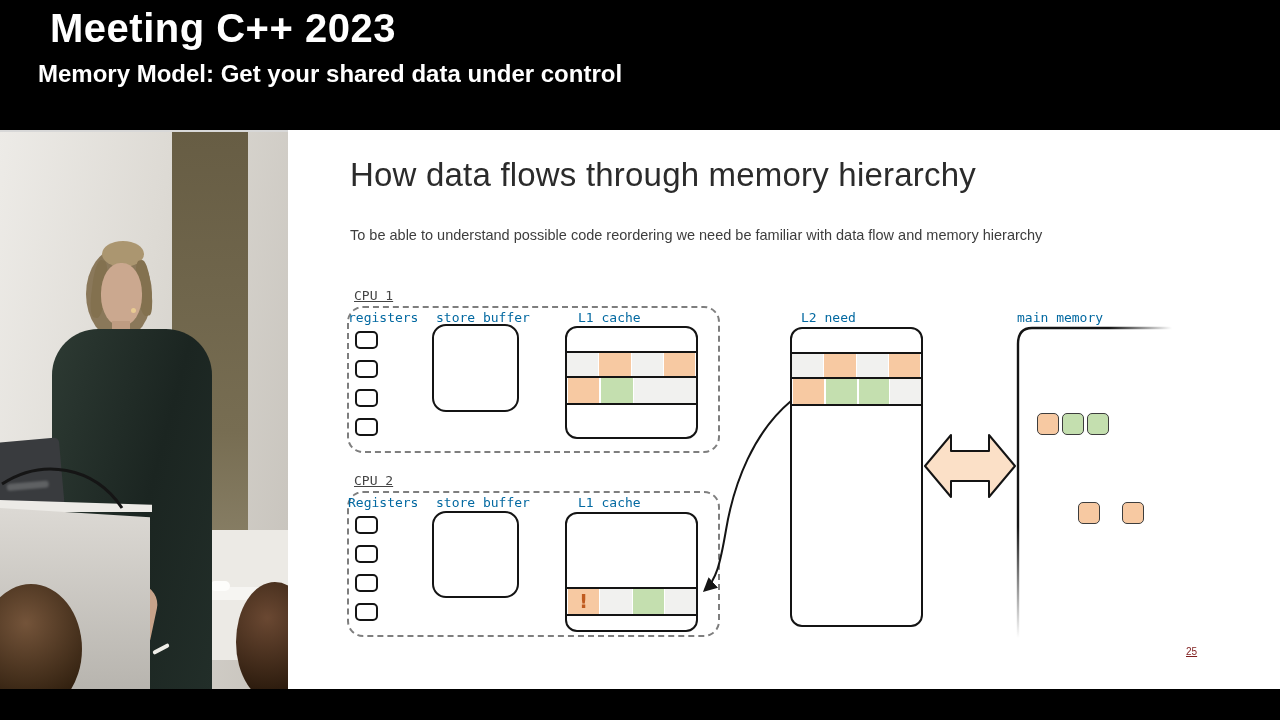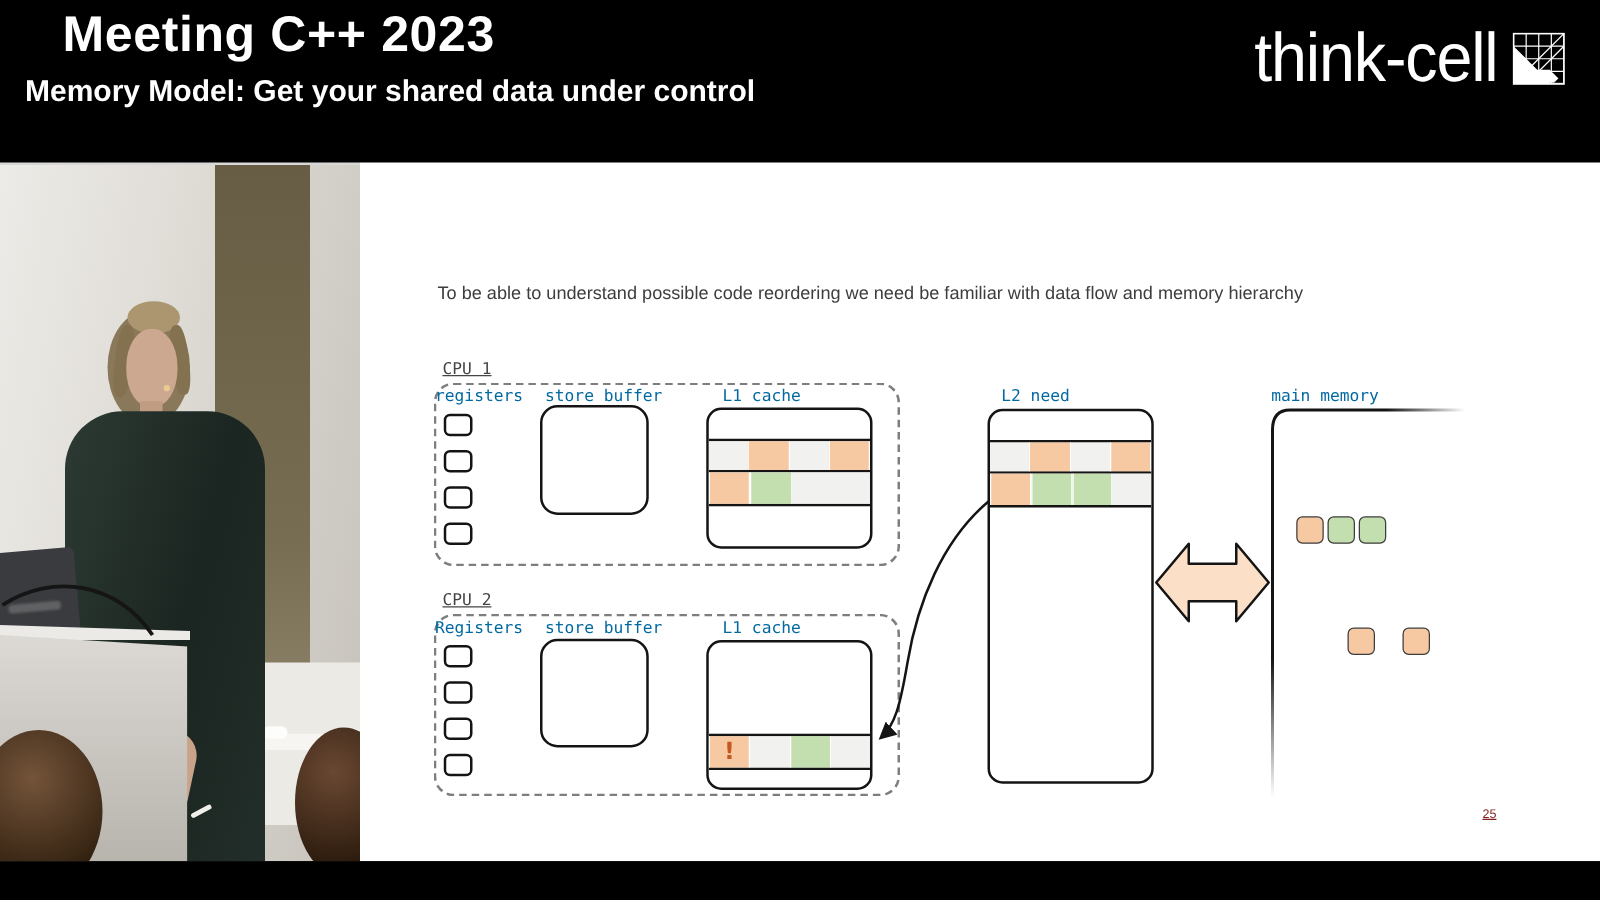--- a/index.html
+++ b/index.html
@@ -3,21 +3,21 @@
 <meta charset="utf-8">
 <style>
   html,body{margin:0;padding:0;background:#000;}
   .stage{position:relative;width:1280px;height:720px;background:#000;overflow:hidden;
          font-family:"Liberation Sans",sans-serif;}
   [data-interactable]{box-sizing:border-box;}
 
   
   .header{position:absolute;left:0;top:0;width:1280px;height:130px;background:#000;}
   .conf-title{position:absolute;left:50px;top:6px;color:#fff;font-size:40px;font-weight:800;letter-spacing:.5px;}
-  .talk-title{position:absolute;left:20px;top:60px;color:#fff;font-size:24px;font-weight:700;}
+  .talk-title{position:absolute;left:38px;top:60px;color:#fff;font-size:24px;font-weight:700;}
   .speaker-name{position:absolute;left:38px;top:94px;color:#fff;font-size:24px;font-weight:700;}
   .brand{position:absolute;right:28px;top:14px;display:flex;align-items:flex-start;}
   .brand-word{color:#fff;font-size:55px;font-weight:200;letter-spacing:-1px;line-height:64px;
               font-family:"Liberation Sans",sans-serif;transform:scaleX(.94);transform-origin:right top;}
   .brand-glyph{width:42px;height:42px;margin-left:12px;margin-top:12px;}
 
   
   .video{position:absolute;left:0;top:130px;width:288px;height:559px;overflow:hidden;
          border-top:2px solid #d8d8d8;background:linear-gradient(100deg,#edebe7 0%,#ddDAd4 45%,#c6c2bb 100%);}
   .v-abs{position:absolute;}
@@ -83,37 +83,20 @@
   .bottombar{position:absolute;left:0;top:689px;width:1280px;height:31px;background:#000;}
 </style>
 </head>
 <body>
 
 <div class="stage" data-interactable="false">
 
   <div class="header" data-interactable="false">
     <div class="conf-title" data-interactable="false">Meeting C++ 2023</div>
     <div class="talk-title" data-interactable="false">Memory Model: Get your shared data under control</div>
-    <div class="brand" data-interactable="false">
-      <div class="brand-word" data-interactable="false">think-cell</div>
-      <svg class="brand-glyph" data-interactable="false" viewBox="0 0 48 48">
-        <polygon points="1,12.5 1,47 35.5,47" fill="#ffffff"></polygon>
-        <polygon points="5.5,34 34,34 46,46 5.5,46" fill="#ffffff"></polygon>
-        <polygon points="38,46 46,38 46,46" fill="#000000"></polygon>
-        <rect x="1" y="1" width="46" height="46" fill="none" stroke="#ffffff" stroke-width="1.6"></rect>
-        <line x1="12.5" y1="1" x2="12.5" y2="47" stroke="#ffffff" stroke-width="1.1"></line>
-        <line x1="24" y1="1" x2="24" y2="47" stroke="#ffffff" stroke-width="1.1"></line>
-        <line x1="35.5" y1="1" x2="35.5" y2="47" stroke="#ffffff" stroke-width="1.1"></line>
-        <line x1="1" y1="12.5" x2="47" y2="12.5" stroke="#ffffff" stroke-width="1.1"></line>
-        <line x1="1" y1="24" x2="47" y2="24" stroke="#ffffff" stroke-width="1.1"></line>
-        <line x1="1" y1="35.5" x2="47" y2="35.5" stroke="#ffffff" stroke-width="1.1"></line>
-        <line x1="1" y1="47" x2="47" y2="1" stroke="#ffffff" stroke-width="1.2"></line>
-        <line x1="12.5" y1="47" x2="47" y2="12.5" stroke="#ffffff" stroke-width="1.2"></line>
-      </svg>
-    </div>
   </div>
 
   <div class="video" data-interactable="false">
     <div class="v-abs wall-stripe" data-interactable="false"></div>
     <div class="v-abs flipchart" data-interactable="false"></div>
     <div class="v-abs flip-bar" data-interactable="false"></div>
     <div class="v-abs flip-roll" data-interactable="false"></div>
     <div class="v-abs hair-back" data-interactable="false"></div>
     <div class="v-abs hair-bun" data-interactable="false"></div>
     <div class="v-abs hair-side-l" data-interactable="false"></div>
@@ -132,20 +115,21 @@
     <div class="v-abs podium-top" data-interactable="false"></div>
     <div class="v-abs podium" data-interactable="false"></div>
     <svg class="v-abs cable-svg" data-interactable="false" viewBox="0 0 288 559">
       <path d="M 2 352 C 42 326, 94 334, 122 376" fill="none" stroke="#151515" stroke-width="3"></path>
     </svg>
     <div class="v-abs head-left" data-interactable="false"></div>
     <div class="v-abs head-right" data-interactable="false"></div>
   </div>
 
   <div class="slide" data-interactable="false">
+    <div class="slide-title" data-interactable="false">How data flows through memory hierarchy</div>
     <div class="slide-subtitle" data-interactable="false">To be able to understand possible code reordering we need be familiar with data flow and memory hierarchy</div>
 
     <div class="mono-label cpu-label" style="left:66px;top:158px;" data-interactable="false">CPU 1</div>
     <div class="dashed-box" style="left:59px;top:176px;width:373px;height:147px;" data-interactable="false"></div>
     <div class="mono-label" style="left:60px;top:180px;" data-interactable="false">registers</div>
     <div class="registers" style="left:67px;top:201px;" data-interactable="false">
         <div class="square" data-interactable="false" style="background: rgb(255, 255, 255);"></div>
         <div class="square" data-interactable="false" style="background: rgb(255, 255, 255);"></div>
         <div class="square" data-interactable="false" style="background: rgb(255, 255, 255);"></div>
         <div class="square" data-interactable="false" style="background: rgb(255, 255, 255);"></div>

